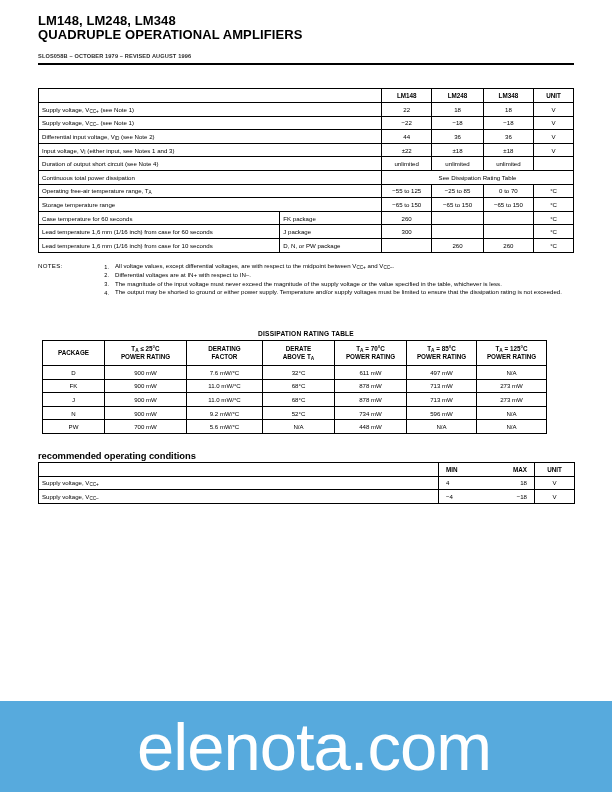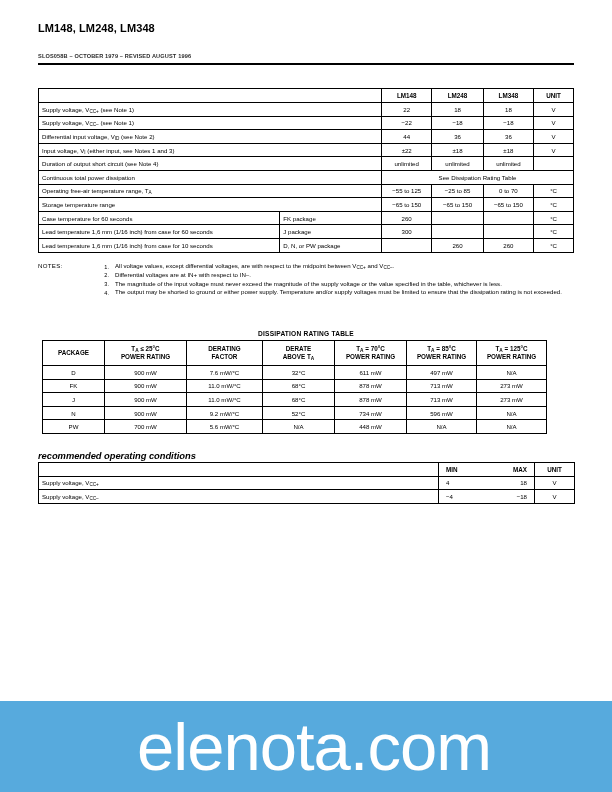--- a/index.html
+++ b/index.html
@@ -21,25 +21,24 @@
     left: 0; top: 0;
     width: 612px;
     height: 792px;
   }
 
   
   .doc-title {
     position: absolute;
     left: 38px;
     top: 14px;
-    font-size: 11px;
+    font-size: 13px;
     font-weight: bold;
     line-height: 13.5px;
     letter-spacing: 0.1px;
-    margin-top: 8px;
   }
   .doc-title div { white-space: nowrap; }
 
   .doc-id {
     position: absolute;
     left: 38px;
     top: 53px;
     font-size: 5.6px;
     font-weight: bold;
     letter-spacing: 0.15px;
@@ -57,21 +56,21 @@
 
   
   .section-head {
     position: absolute;
     font-size: 9.4px;
     font-weight: bold;
     white-space: nowrap;
     letter-spacing: -0.05px;
   }
   #abs-max-head { left: 38px; top: 76px; }
-  #roc-head     { left: 38px; top: 450px; font-style: italic; }
+  #roc-head     { left: 38px; top: 450px; }
 
   .table-caption {
     position: absolute;
     font-size: 6.6px;
     font-weight: bold;
     letter-spacing: 0.2px;
     white-space: nowrap;
   }
   #drt-caption { left: 0; top: 330px; width: 612px; text-align: center; }
 
@@ -258,20 +257,21 @@
     white-space: nowrap;
   }
 </style>
 </head>
 <body>
 
 <div class="page">
 
   <div class="doc-title">
     <div>LM148, LM248, LM348</div>
+    <div>QUADRUPLE OPERATIONAL AMPLIFIERS</div>
   </div>
   <div class="doc-id">SLOS058B – OCTOBER 1979 – REVISED AUGUST 1996</div>
   <div class="header-rule"></div>
 
 
   <table id="abs-max-table">
     <colgroup>
       <col style="width:230px">
         <col style="width:97px">
       <col style="width:48px">

